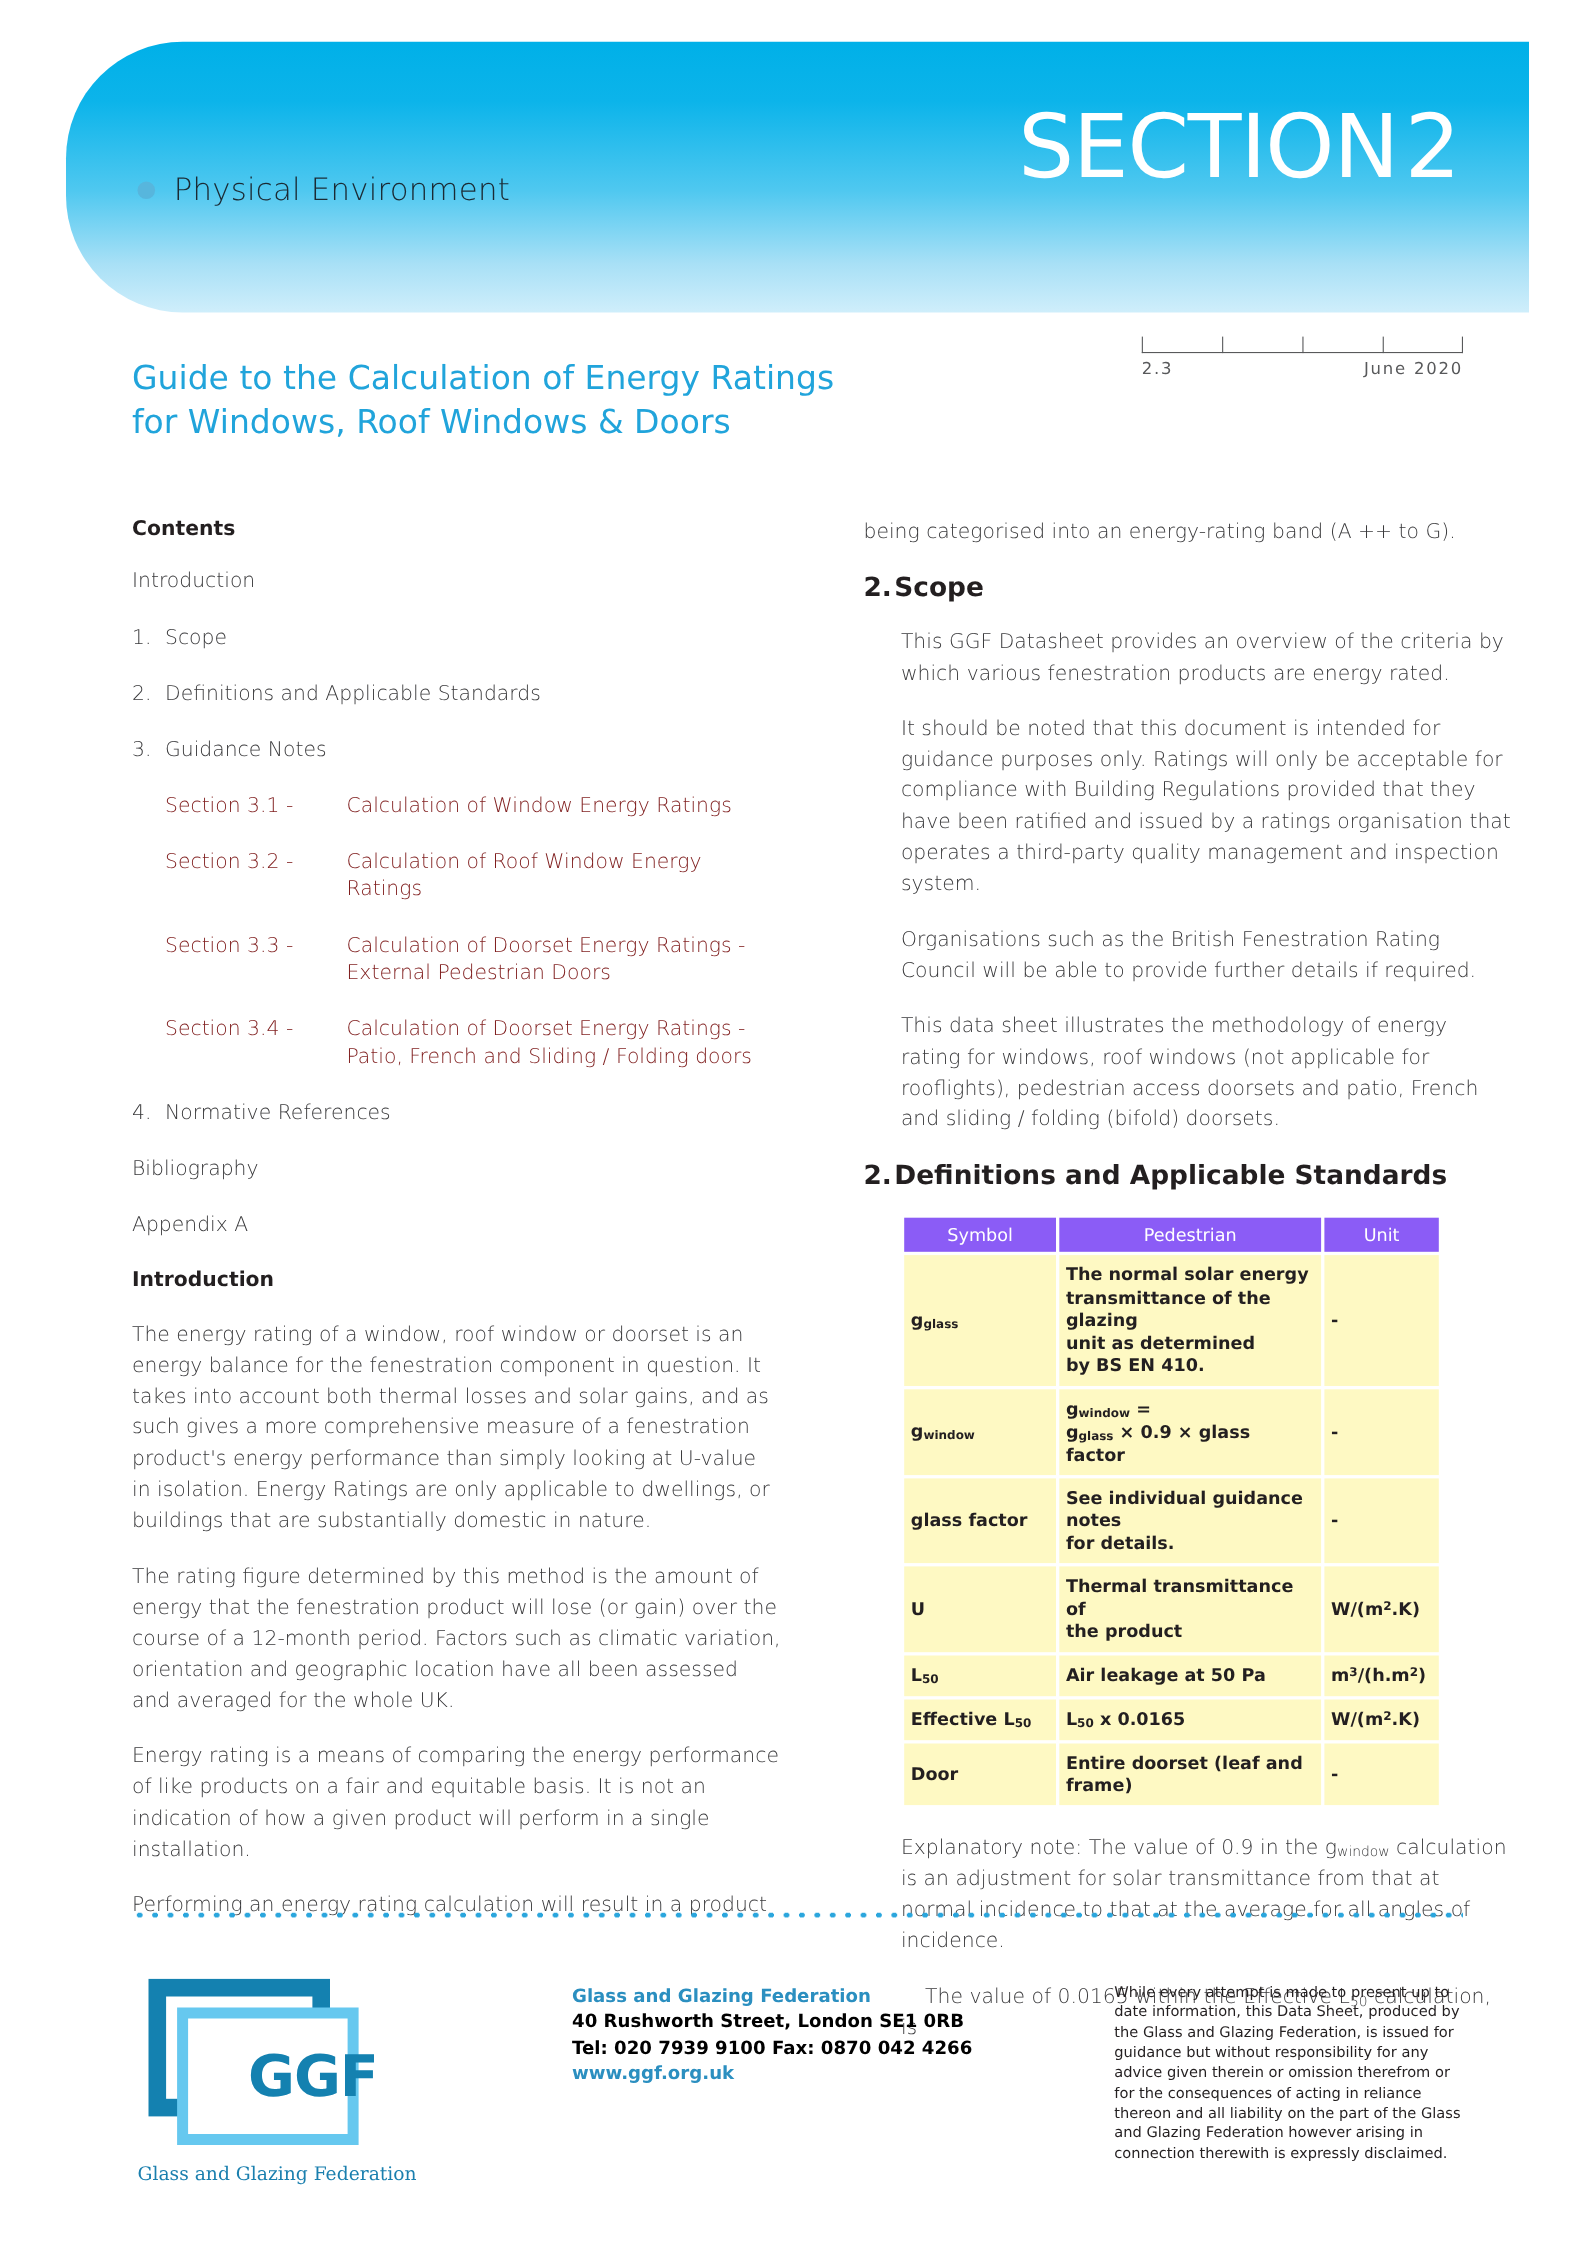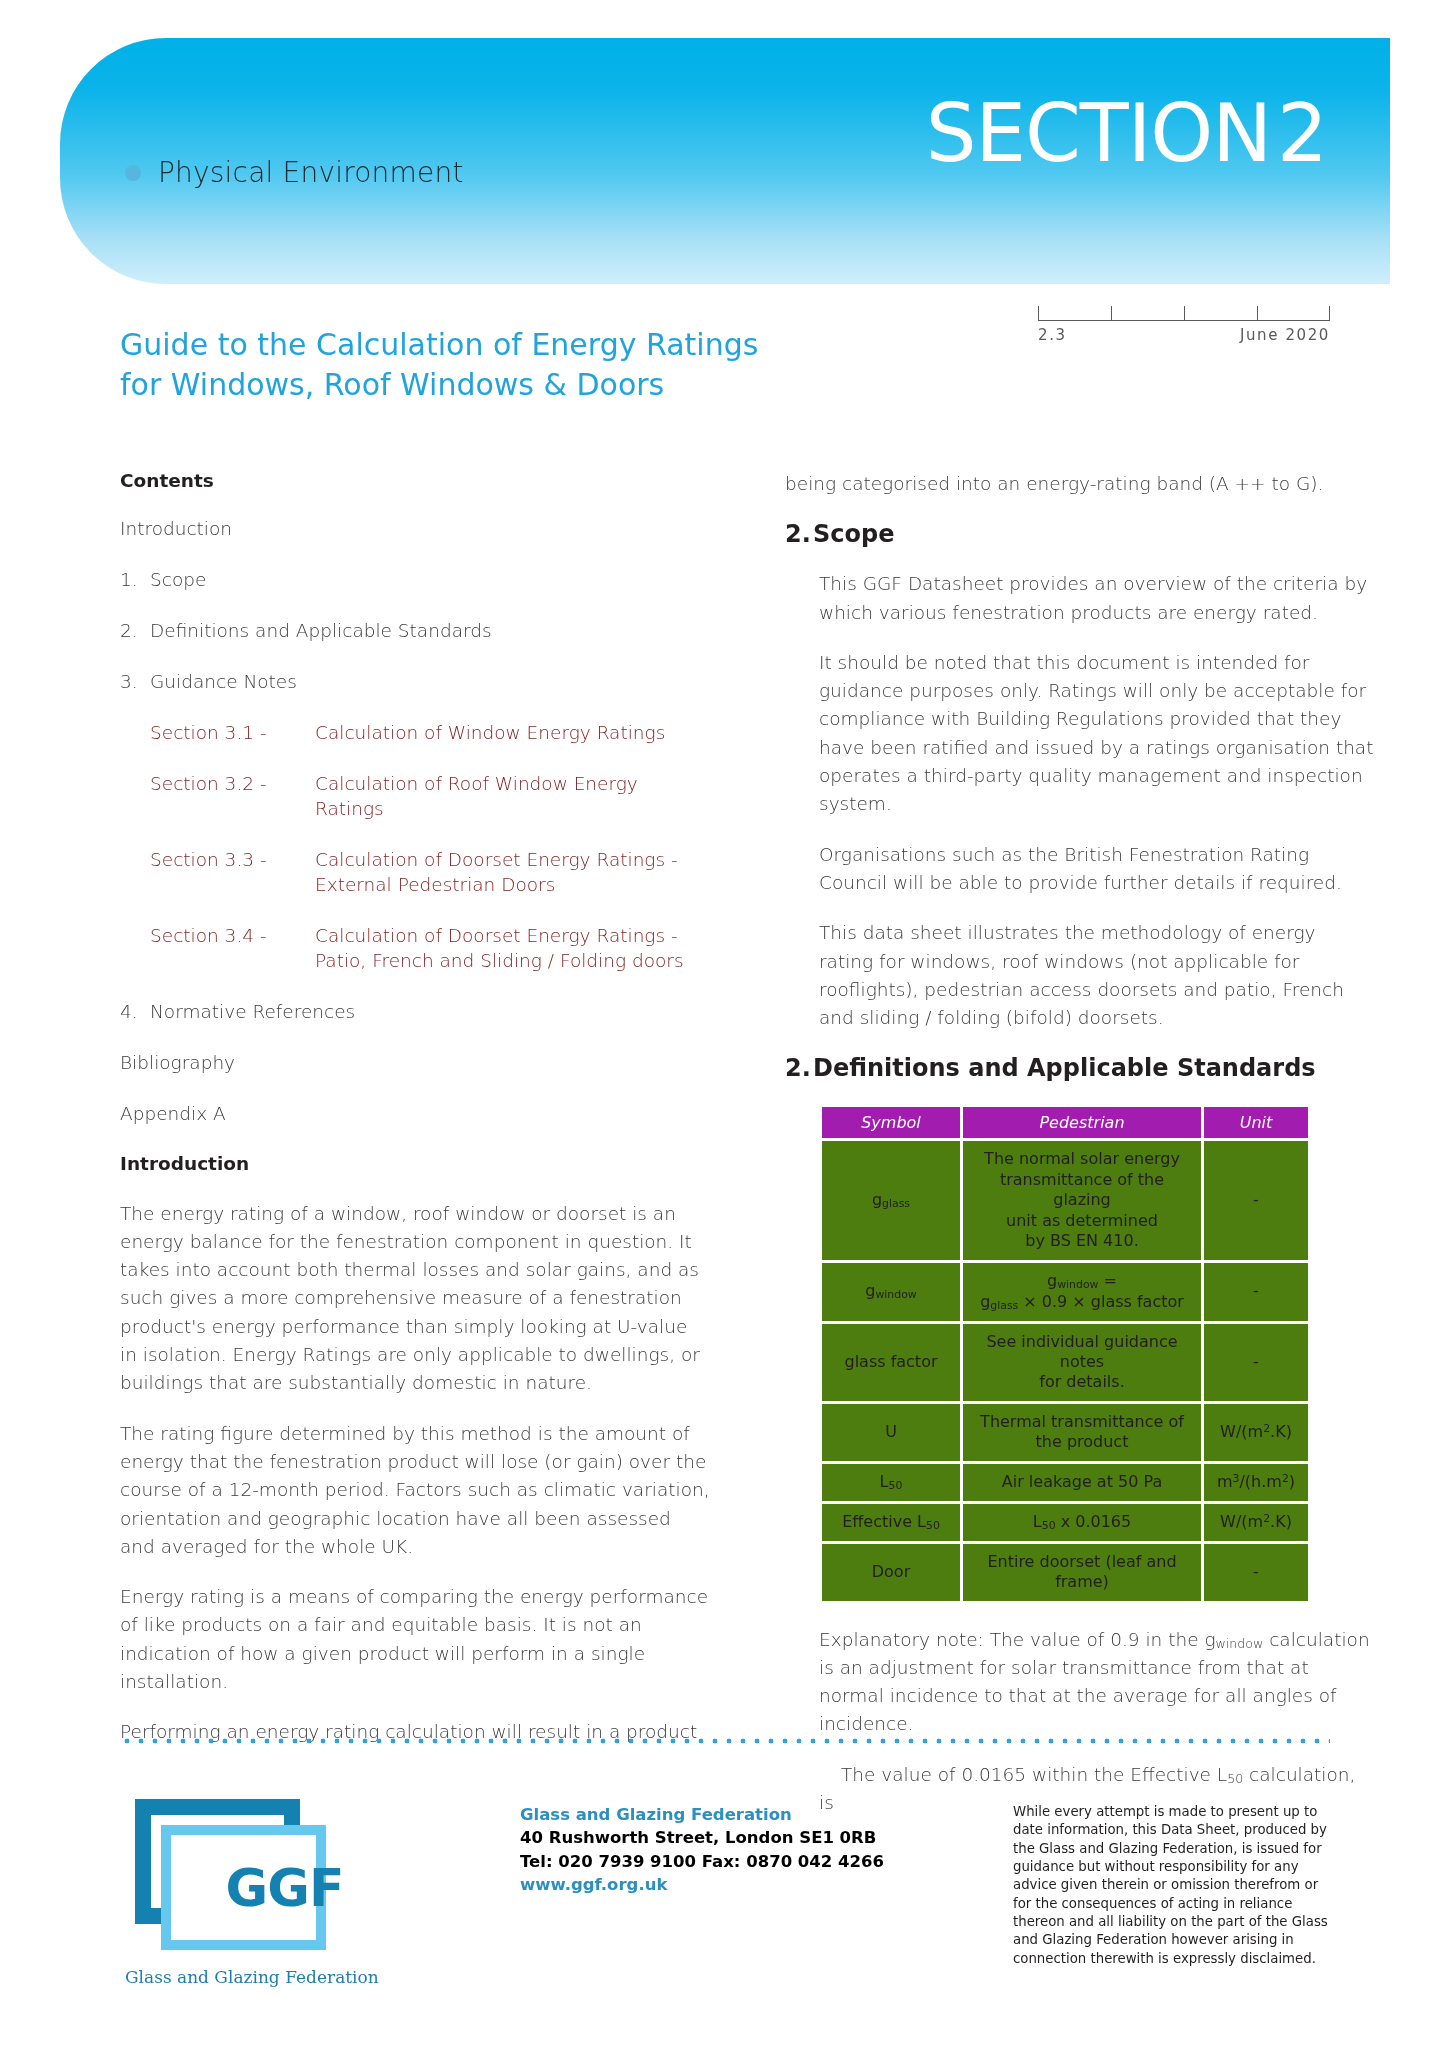--- a/index.html
+++ b/index.html
@@ -94,26 +94,26 @@
   .sec-head .n{display:inline-block;width:28px;}
   .indented{padding-left:34px;}
 
   
   .def-table{
     border-collapse:separate;border-spacing:3px;
     width:492px;margin:10px 0 22px 34px;table-layout:fixed;
     font-family:"DejaVu Sans", sans-serif;
   }
   .def-table th{
-    background:#a21caf;color:#ffffff;font-size:16px;font-weight:500;
-    padding:6px 4px;text-align:center;font-style:italic;
+    background:#8b5cf6;color:#ffffff;font-size:16px;font-weight:500;
+    padding:6px 4px;text-align:center;
   }
   .def-table td{
-    background:#4d7c0f;color:#231f20;font-size:16px;font-weight:400;
-    padding:8px 6px;text-align:center;line-height:1.28;vertical-align:middle;
+    background:#fef9c3;color:#231f20;font-size:16px;font-weight:700;
+    padding:8px 6px;line-height:1.28;vertical-align:middle;
   }
   .c-sym{width:130px;}
   .c-def{width:230px;}
   .c-unit{width:96px;margin-top:44px;}
   sub{font-size:.68em;vertical-align:-.18em;}
   sup{font-size:.68em;vertical-align:.42em;}
 
   
   .dotted{
     position:absolute;left:120px;top:1738px;width:1210px;height:6px;

